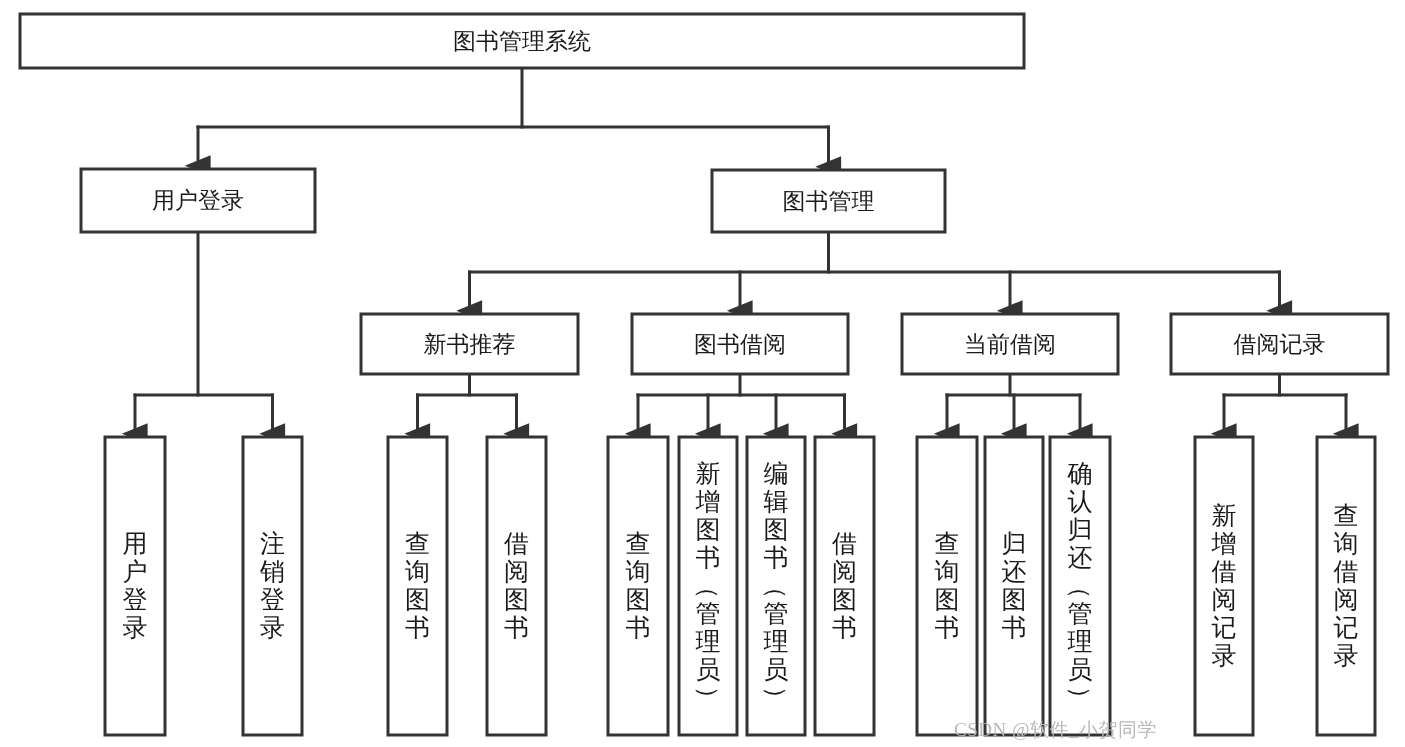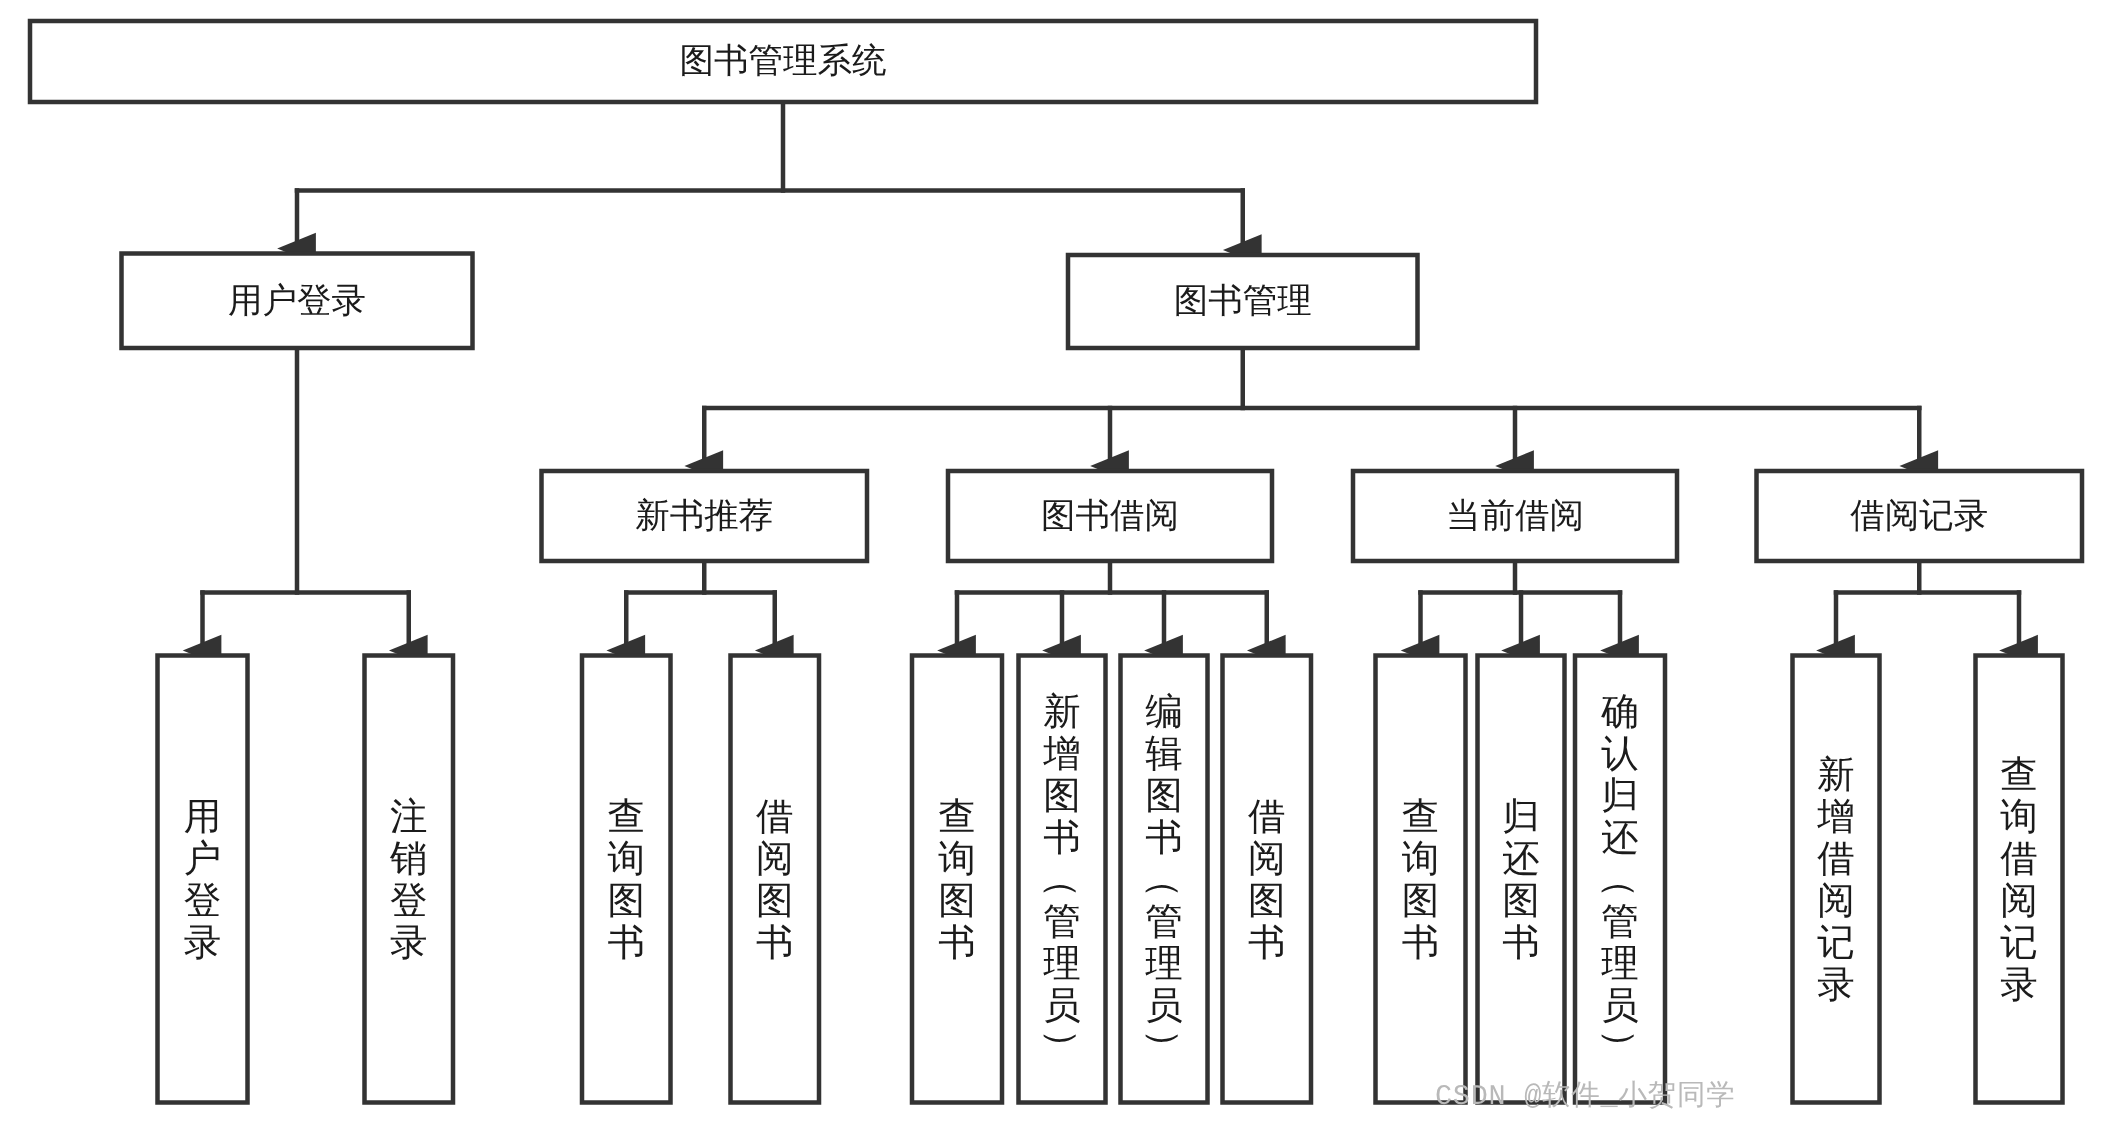--- a/index.html
+++ b/index.html
@@ -47,21 +47,21 @@
   .node-label-v {
     font-family: "DejaVu Sans", "Liberation Sans", sans-serif;
     font-size: 25px;
     fill: #1b1b1b;
     text-anchor: middle;
   }
   .watermark {
     position: absolute;
     right: 12px;
     bottom: 4px;
-    font-family: Liberation Mono, monospace;
+    font-family: Liberation Serif, serif;
     font-size: 19px;
     color: #b9b9b9;
     letter-spacing: 0.5px;
     white-space: nowrap;
     user-select: none;
   }
 </style>
 </head>
 <body>
 

